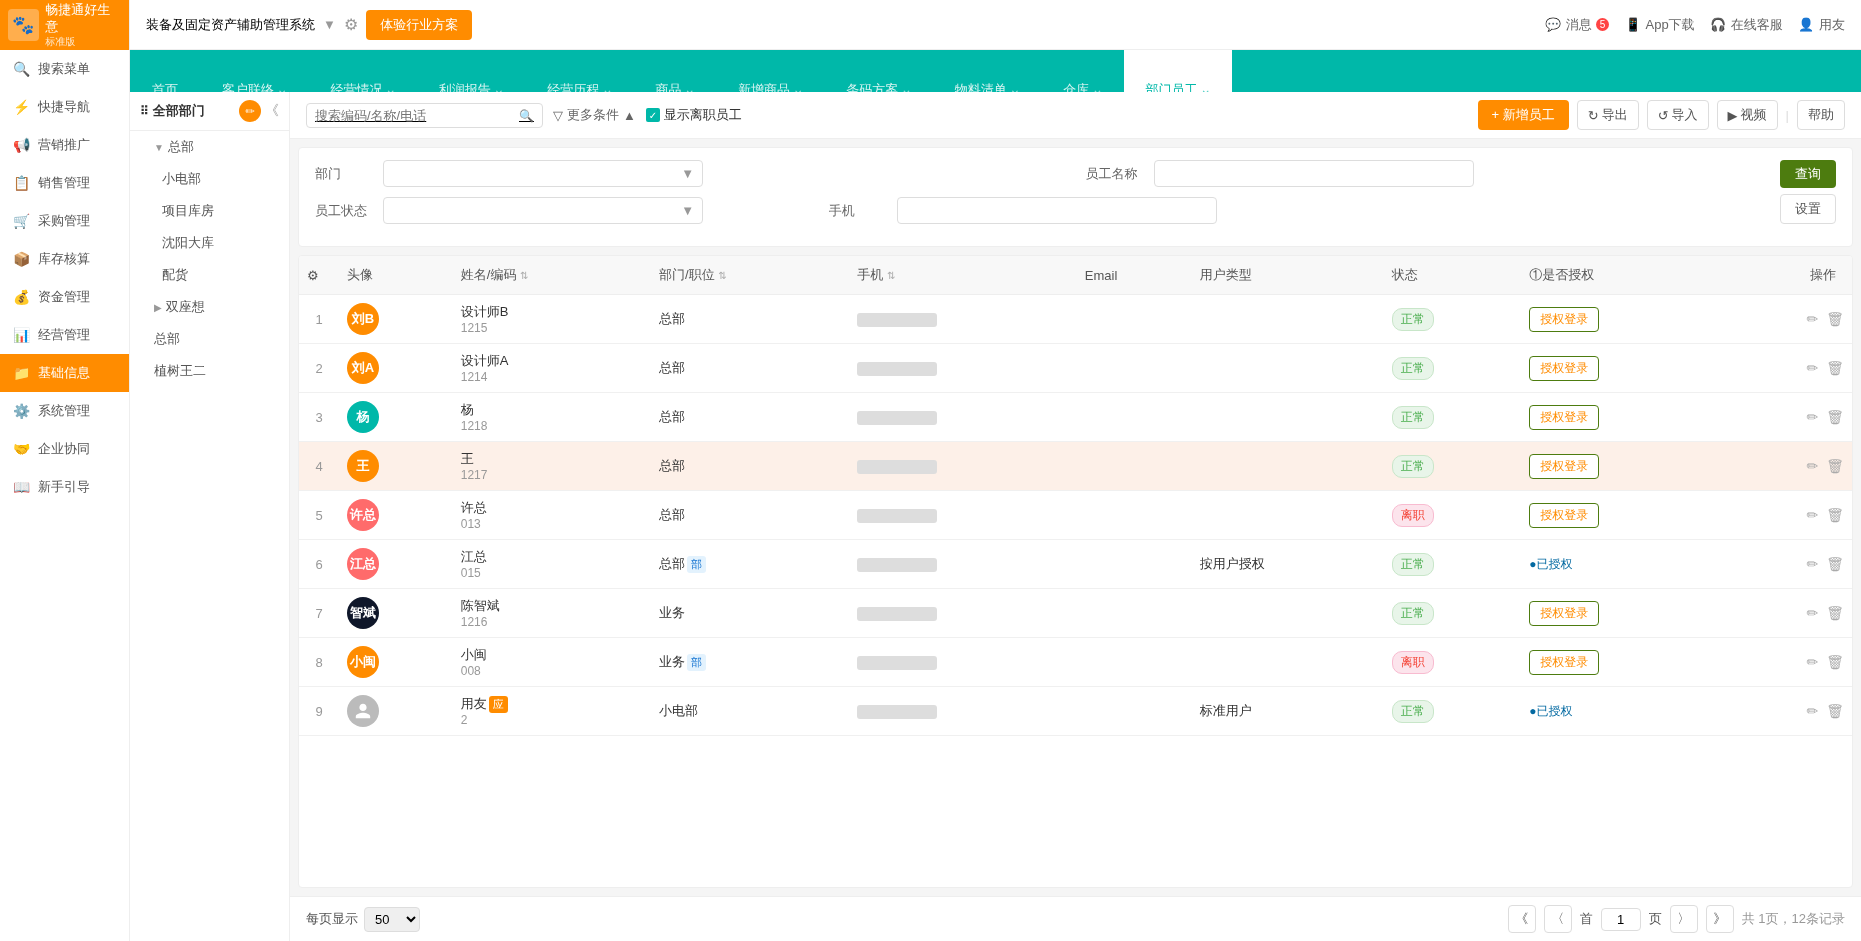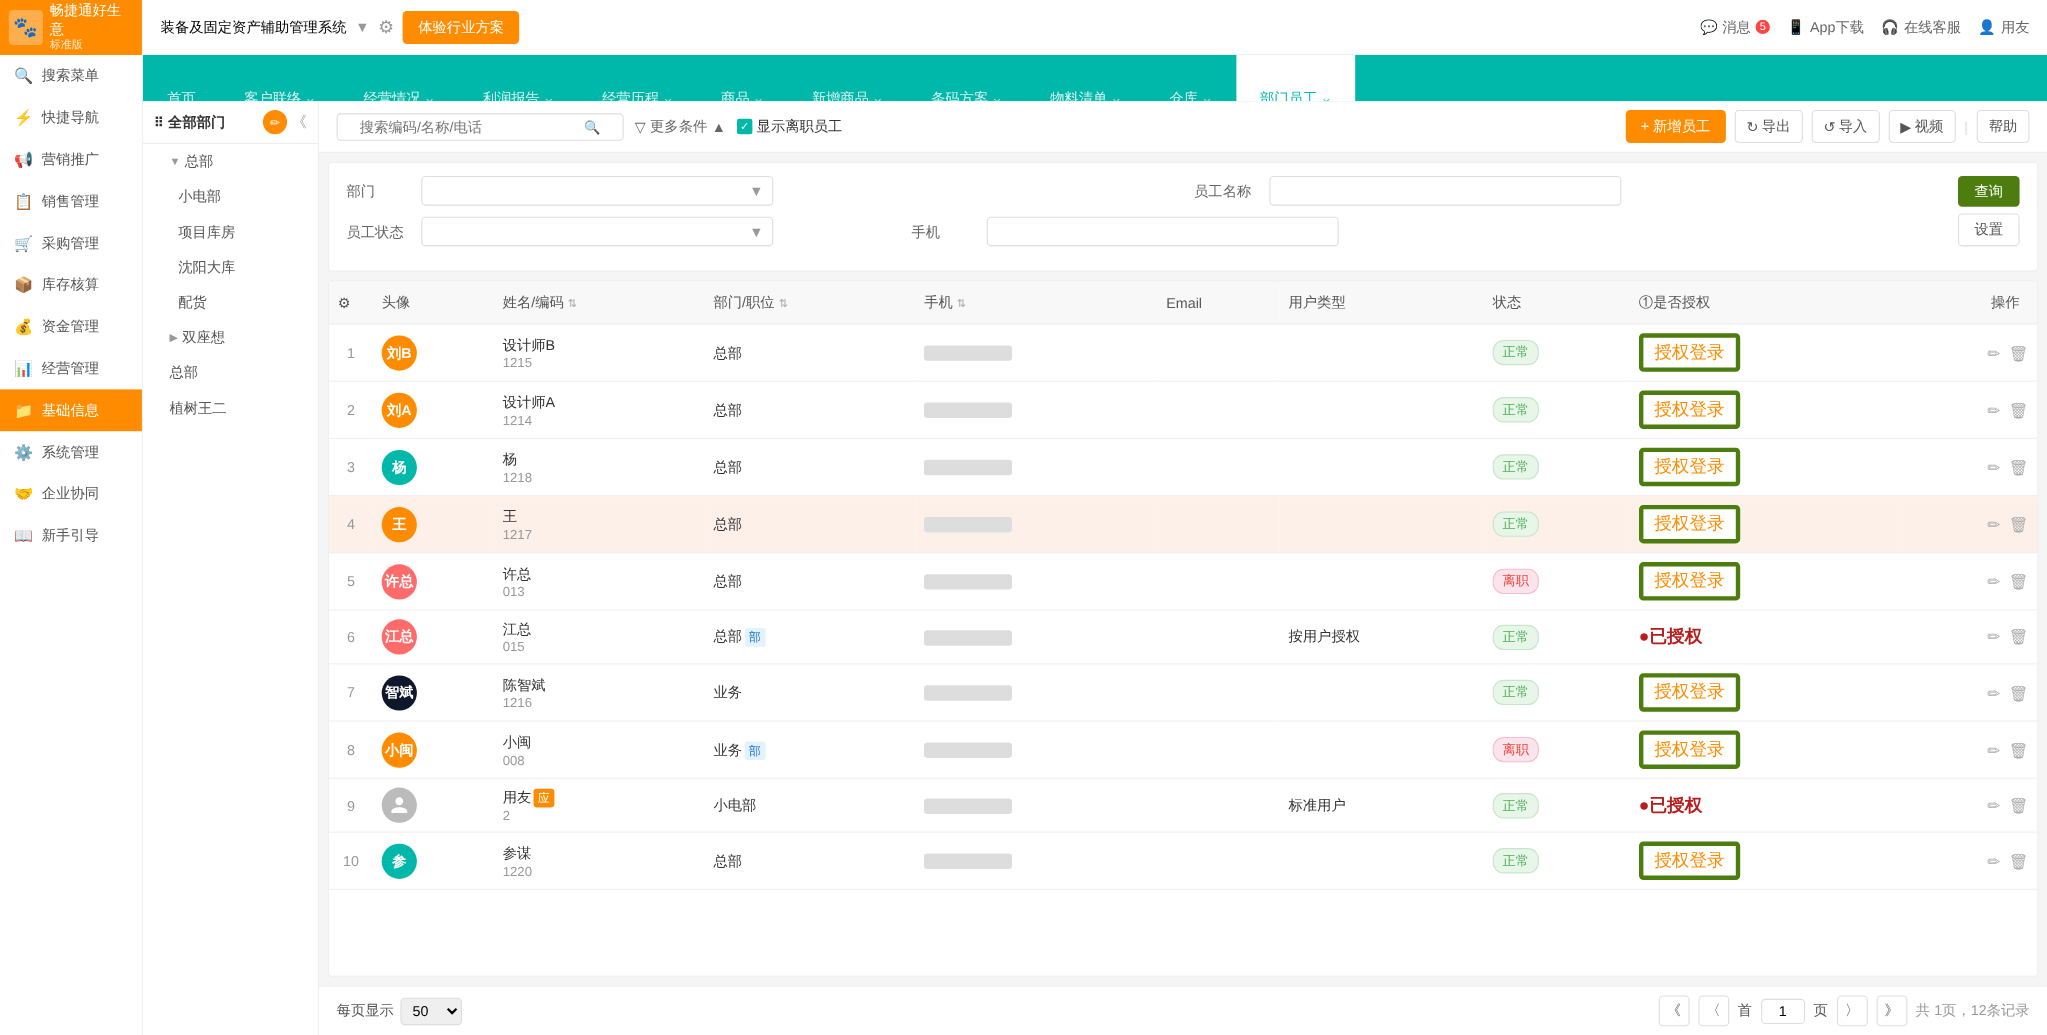--- a/index.html
+++ b/index.html
@@ -44,21 +44,21 @@
     .tree-item { padding: 7px 10px 7px 16px; cursor: pointer; color: #555; font-size: 13px; display: flex; align-items: center; gap: 4px; }
     .tree-item.indent1 { padding-left: 24px; }
     .tree-item.indent2 { padding-left: 32px; }
     .tree-chevron { font-size: 10px; color: #999; }
 
     
     .right-panel { flex: 1; display: flex; flex-direction: column; overflow: hidden; background: #f5f5f5; }
 
     
     .search-bar { background: #fff; padding: 8px 16px; display: flex; align-items: center; gap: 10px; border-bottom: 1px solid #eee; flex-shrink: 0; }
-    .search-input-wrap { display: flex; align-items: center; border: 1px solid #ddd; border-radius: 4px; padding: 4px 20px; gap: 4px; }
+    .search-input-wrap { display: flex; align-items: center; border: 1px solid #ddd; border-radius: 4px; padding: 4px 8px; gap: 4px; text-decoration: underline; }
     .search-input { border: none; outline: none; font-size: 13px; width: 200px; color: #999; }
     .filter-btn { display: flex; align-items: center; gap: 4px; color: #666; cursor: pointer; font-size: 13px; }
     .checkbox-label { display: flex; align-items: center; gap: 4px; color: #333; cursor: pointer; font-size: 13px; }
     .checkbox-checked { width: 14px; height: 14px; background: #00b8a9; border-radius: 2px; display: flex; align-items: center; justify-content: center; color: #fff; font-size: 10px; }
     .search-bar-right { margin-left: auto; display: flex; align-items: center; gap: 8px; }
     .btn-add { background: #ff8c00; color: #fff; border: none; border-radius: 4px; padding: 6px 14px; cursor: pointer; font-size: 13px; display: flex; align-items: center; gap: 4px; }
     .btn-outline { border: 1px solid #ddd; background: #fff; color: #555; border-radius: 4px; padding: 5px 10px; cursor: pointer; font-size: 12px; display: flex; align-items: center; gap: 3px; }
 
     
     .filter-form { background: #fff; padding: 12px 16px; border: 1px solid #eee; margin: 8px 8px 0 8px; border-radius: 4px; position: relative; }
@@ -78,22 +78,22 @@
     thead tr { background: #f8f8f8; }
     thead th { padding: 10px 8px; text-align: left; color: #555; font-weight: normal; font-size: 13px; border-bottom: 1px solid #eee; white-space: nowrap; }
     tbody tr { border-bottom: 1px solid #f0f0f0; }
     tbody tr.highlighted { background: #fdf0e8; }
     tbody td { padding: 8px 8px; color: #333; font-size: 13px; vertical-align: middle; }
     .avatar { width: 32px; height: 32px; border-radius: 50%; display: flex; align-items: center; justify-content: center; color: #fff; font-size: 13px; font-weight: bold; flex-shrink: 0; }
     .avatar-gray { background: #bbb; }
     .status-badge { display: inline-block; padding: 2px 8px; border-radius: 10px; font-size: 12px; }
     .status-normal { background: #e8f5e9; color: #4caf50; border: 1px solid #c8e6c9; }
     .status-left { background: #fce4ec; color: #f44336; border: 1px solid #f8bbd0; }
-    .btn-auth { border: 4px solid #4d7c0f; color: #ff8c00; background: #fff; border-radius: 4px; padding: 3px 10px; cursor: pointer; font-size: 16px; }
-    .auth-done { color: #b91c1c; font-size: 16px; font-weight: bold; }
+    .btn-auth { border: 1px solid #4d7c0f; color: #ff8c00; background: #fff; border-radius: 4px; padding: 3px 10px; cursor: pointer; font-size: 12px; }
+    .auth-done { color: #0369a1; font-size: 12px; }
     .dept-badge { background: #e3f2fd; color: #1976d2; border-radius: 3px; padding: 1px 4px; font-size: 11px; display: inline-block; margin-left: 2px; }
     .action-icons { display: flex; gap: 8px; color: #aaa; }
     .action-icon { cursor: pointer; font-size: 14px; }
     .phone-blur { background: #ddd; color: transparent; border-radius: 3px; display: inline-block; width: 80px; height: 14px; vertical-align: middle; }
 
     
     .pagination { background: #fff; border-top: 1px solid #eee; padding: 8px 16px; display: flex; align-items: center; justify-content: space-between; flex-shrink: 0; font-size: 13px; color: #555; }
     .page-size-wrap { display: flex; align-items: center; gap: 6px; }
     .page-size-select { border: 1px solid #ddd; border-radius: 4px; padding: 3px 6px; }
     .page-nav { display: flex; align-items: center; gap: 8px; }
@@ -568,42 +568,20 @@
     <td><span>标准用户</span></td>
     <td><span class="status-badge status-normal">正常</span></td>
     <td><span class="auth-done">●已授权</span></td>
     <td style="text-align:right;padding-right:8px">
       <div class="action-icons" style="justify-content:flex-end">
         <span class="action-icon" title="编辑">✏</span>
         <span class="action-icon" title="删除">🗑</span>
       </div>
     </td>
   </tr>
-              <tr>
-    <td style="color:#999;text-align:center">10</td>
-    <td>
-      <div class="avatar" style="background:#00b8a9">参</div>
-    </td>
-    <td>
-      <div>参谋</div>
-      <div style="color:#999;font-size:12px">1220</div>
-    </td>
-    <td>总部</td>
-    <td><div class="phone-blur"></div></td>
-    <td></td>
-    <td></td>
-    <td><span class="status-badge status-normal">正常</span></td>
-    <td><button class="btn-auth">授权登录</button></td>
-    <td style="text-align:right;padding-right:8px">
-      <div class="action-icons" style="justify-content:flex-end">
-        <span class="action-icon" title="编辑">✏</span>
-        <span class="action-icon" title="删除">🗑</span>
-      </div>
-    </td>
-  </tr>
             </tbody>
         </table>
       </div>
 
       <div class="pagination">
         <div class="page-size-wrap">
           <span>每页显示</span>
           <select class="page-size-select">
             <option>50</option>
             <option>100</option>

